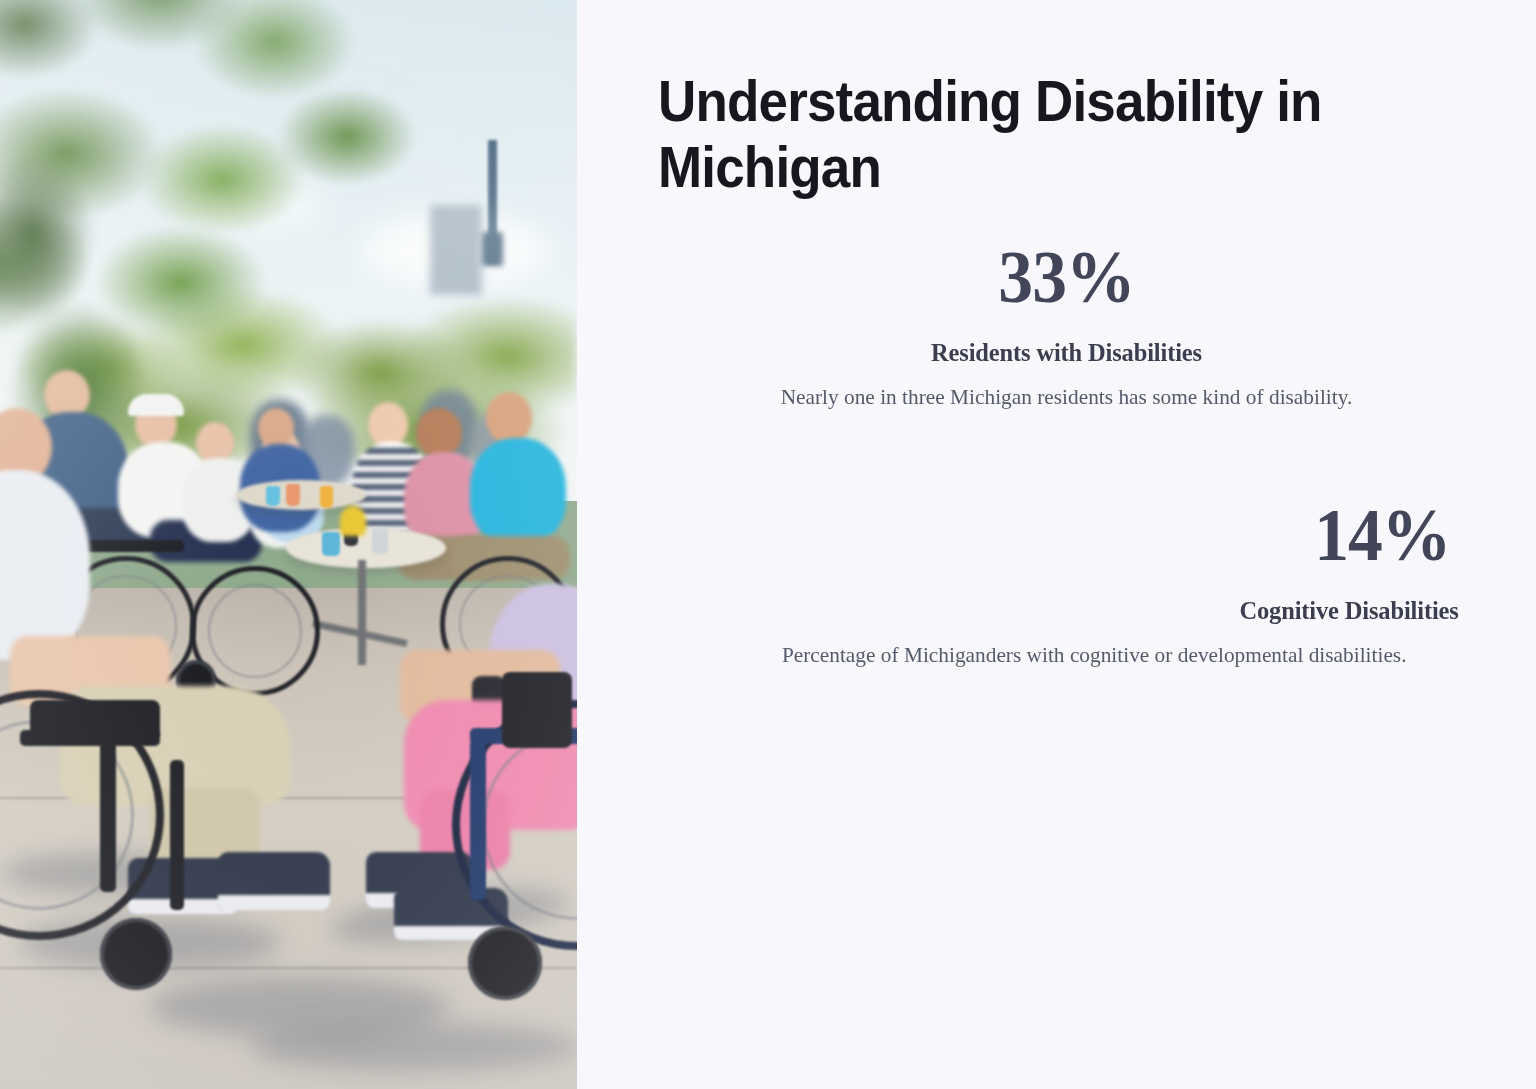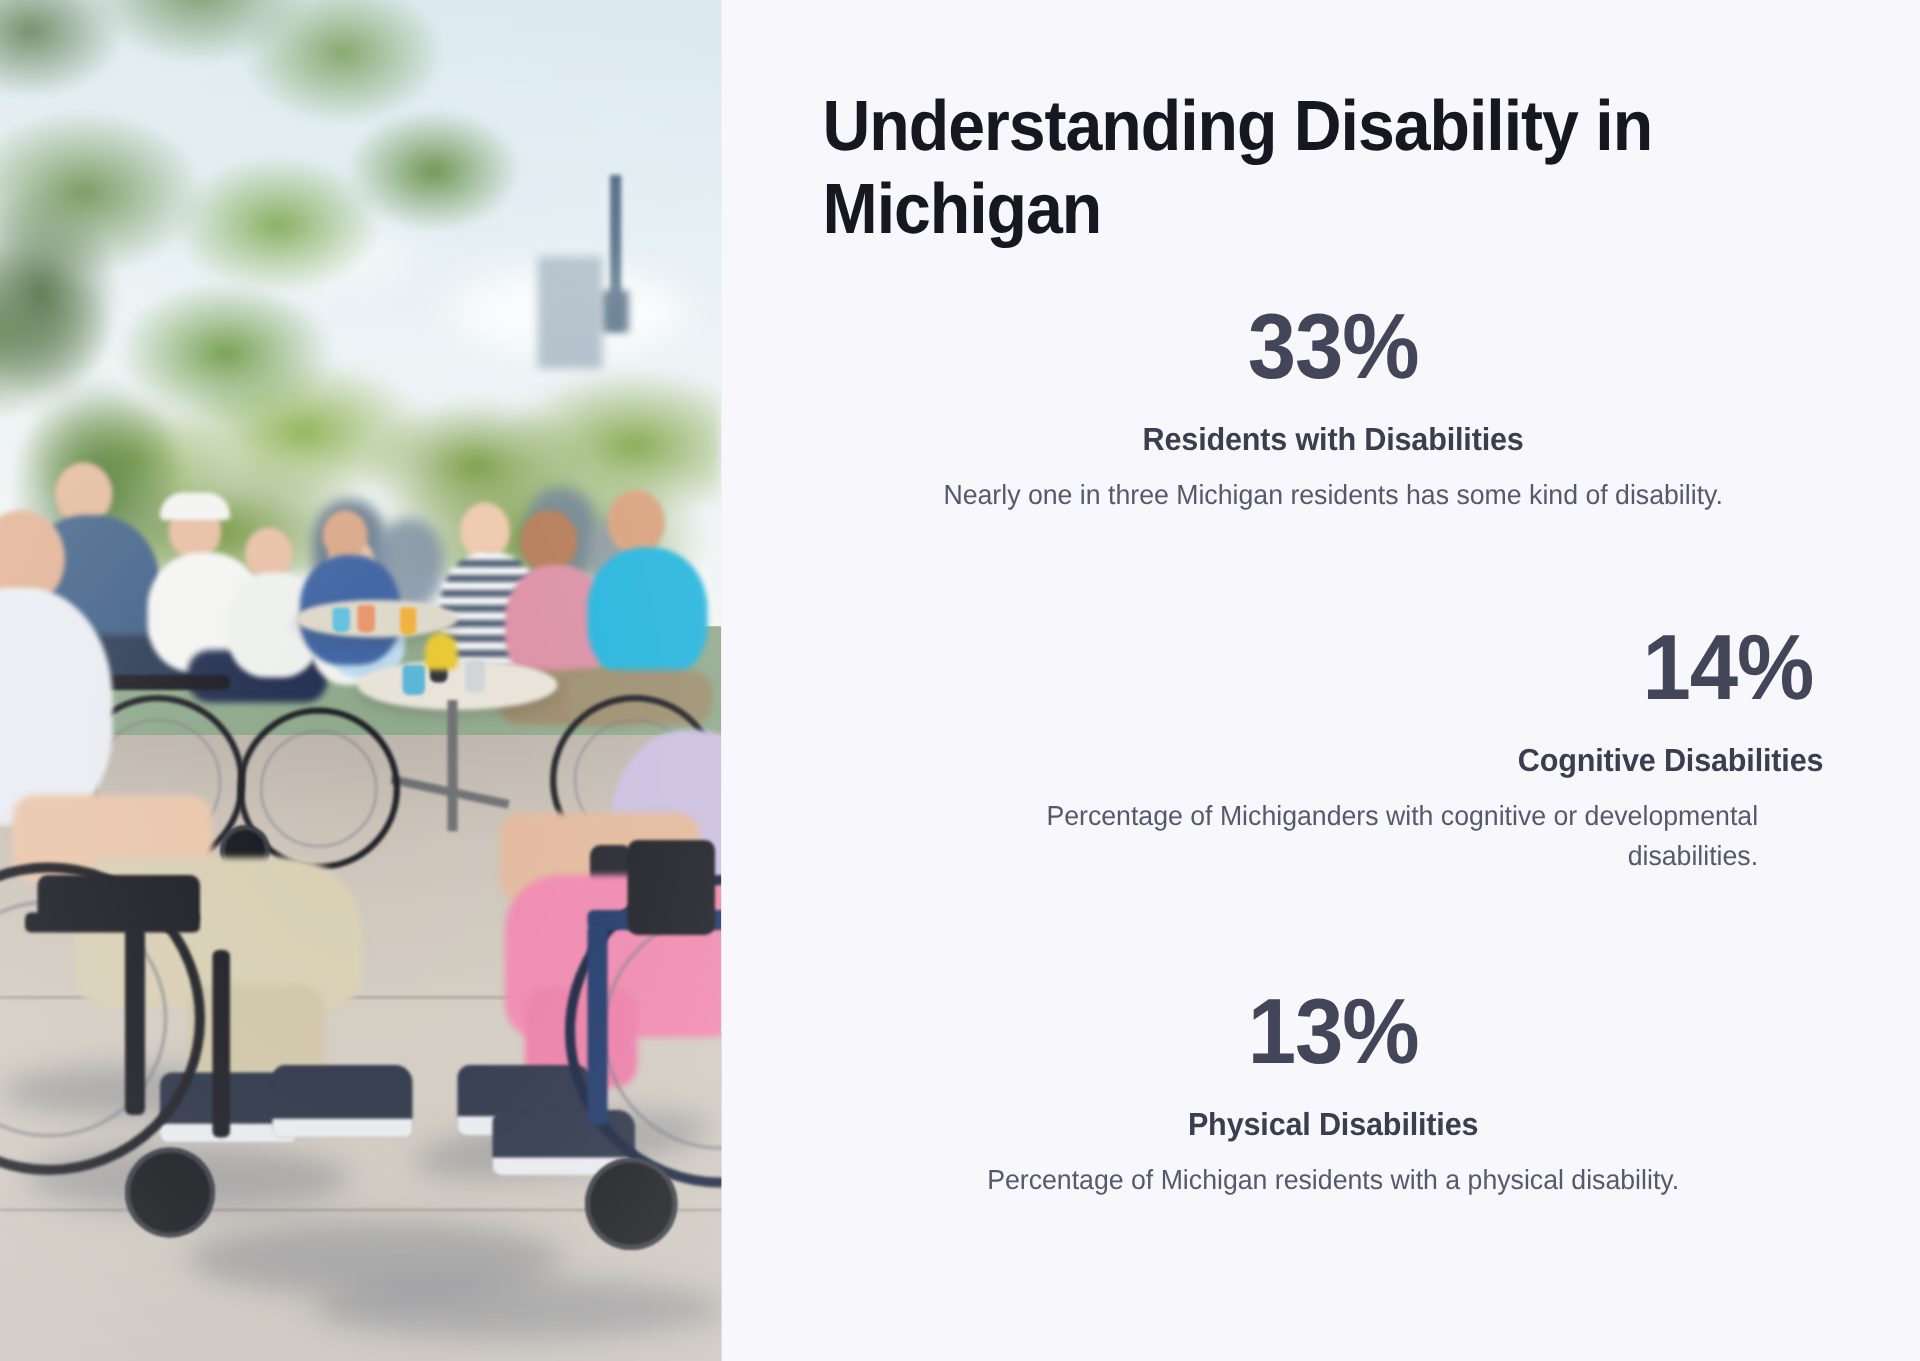--- a/index.html
+++ b/index.html
@@ -174,21 +174,21 @@
     font-weight:700;
     line-height:1.16;
     letter-spacing:-0.9px;
     color:#17181F;
     text-align:left;
     max-width:800px;
     transform:scaleX(.93);
     transform-origin:left center;
   }
 
-  .stats { margin-top:40px; }
+  .stats { margin-top:40px;font-family:Liberation Serif, serif; }
 
   .stat-block { text-align:center; }
   .stat-block.s1 { margin-top:30px; }
   .stat-block.s2 { margin-top:86px;text-align:right; }
   .stat-block.s3 { margin-top:88px; }
 
   .stat-value {
     font-size:74px;
     font-weight:700;
     color:#434559;
@@ -368,22 +368,17 @@
         <div class="stat-label">Residents with Disabilities</div>
         <div class="stat-desc">Nearly one in three Michigan residents has some kind of disability.</div>
       </div>
 
       <div class="stat-block s2">
         <div class="stat-value">14%</div>
         <div class="stat-label">Cognitive Disabilities</div>
         <div class="stat-desc" style="max-width:700px;">Percentage of Michiganders with cognitive or developmental disabilities.</div>
       </div>
 
-      <div class="stat-block s3">
-        <div class="stat-value">13%</div>
-        <div class="stat-label">Physical Disabilities</div>
-        <div class="stat-desc">Percentage of Michigan residents with a physical disability.</div>
-      </div>
 
     </div>
   </div>
 
 </div>
 
 </body></html>

